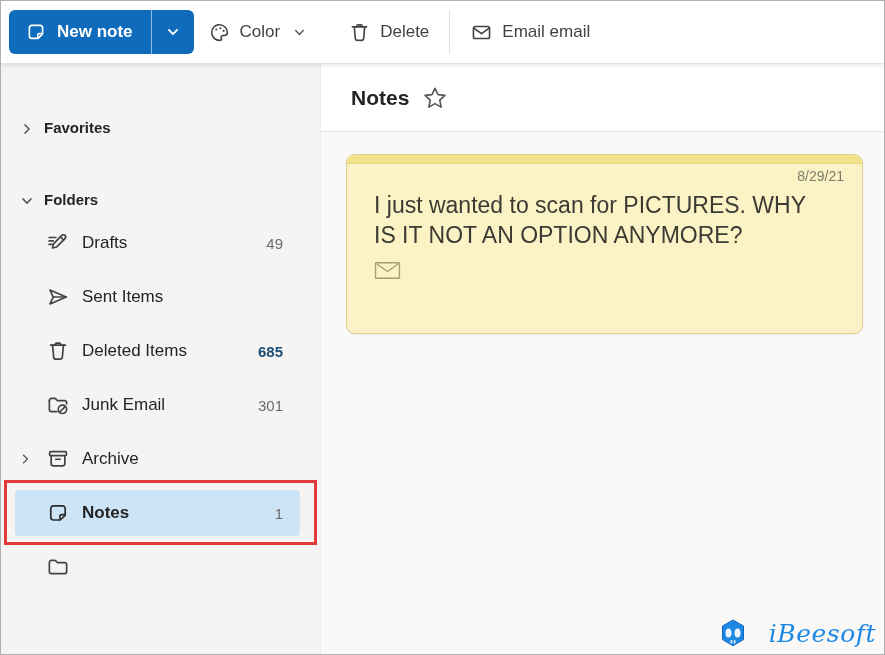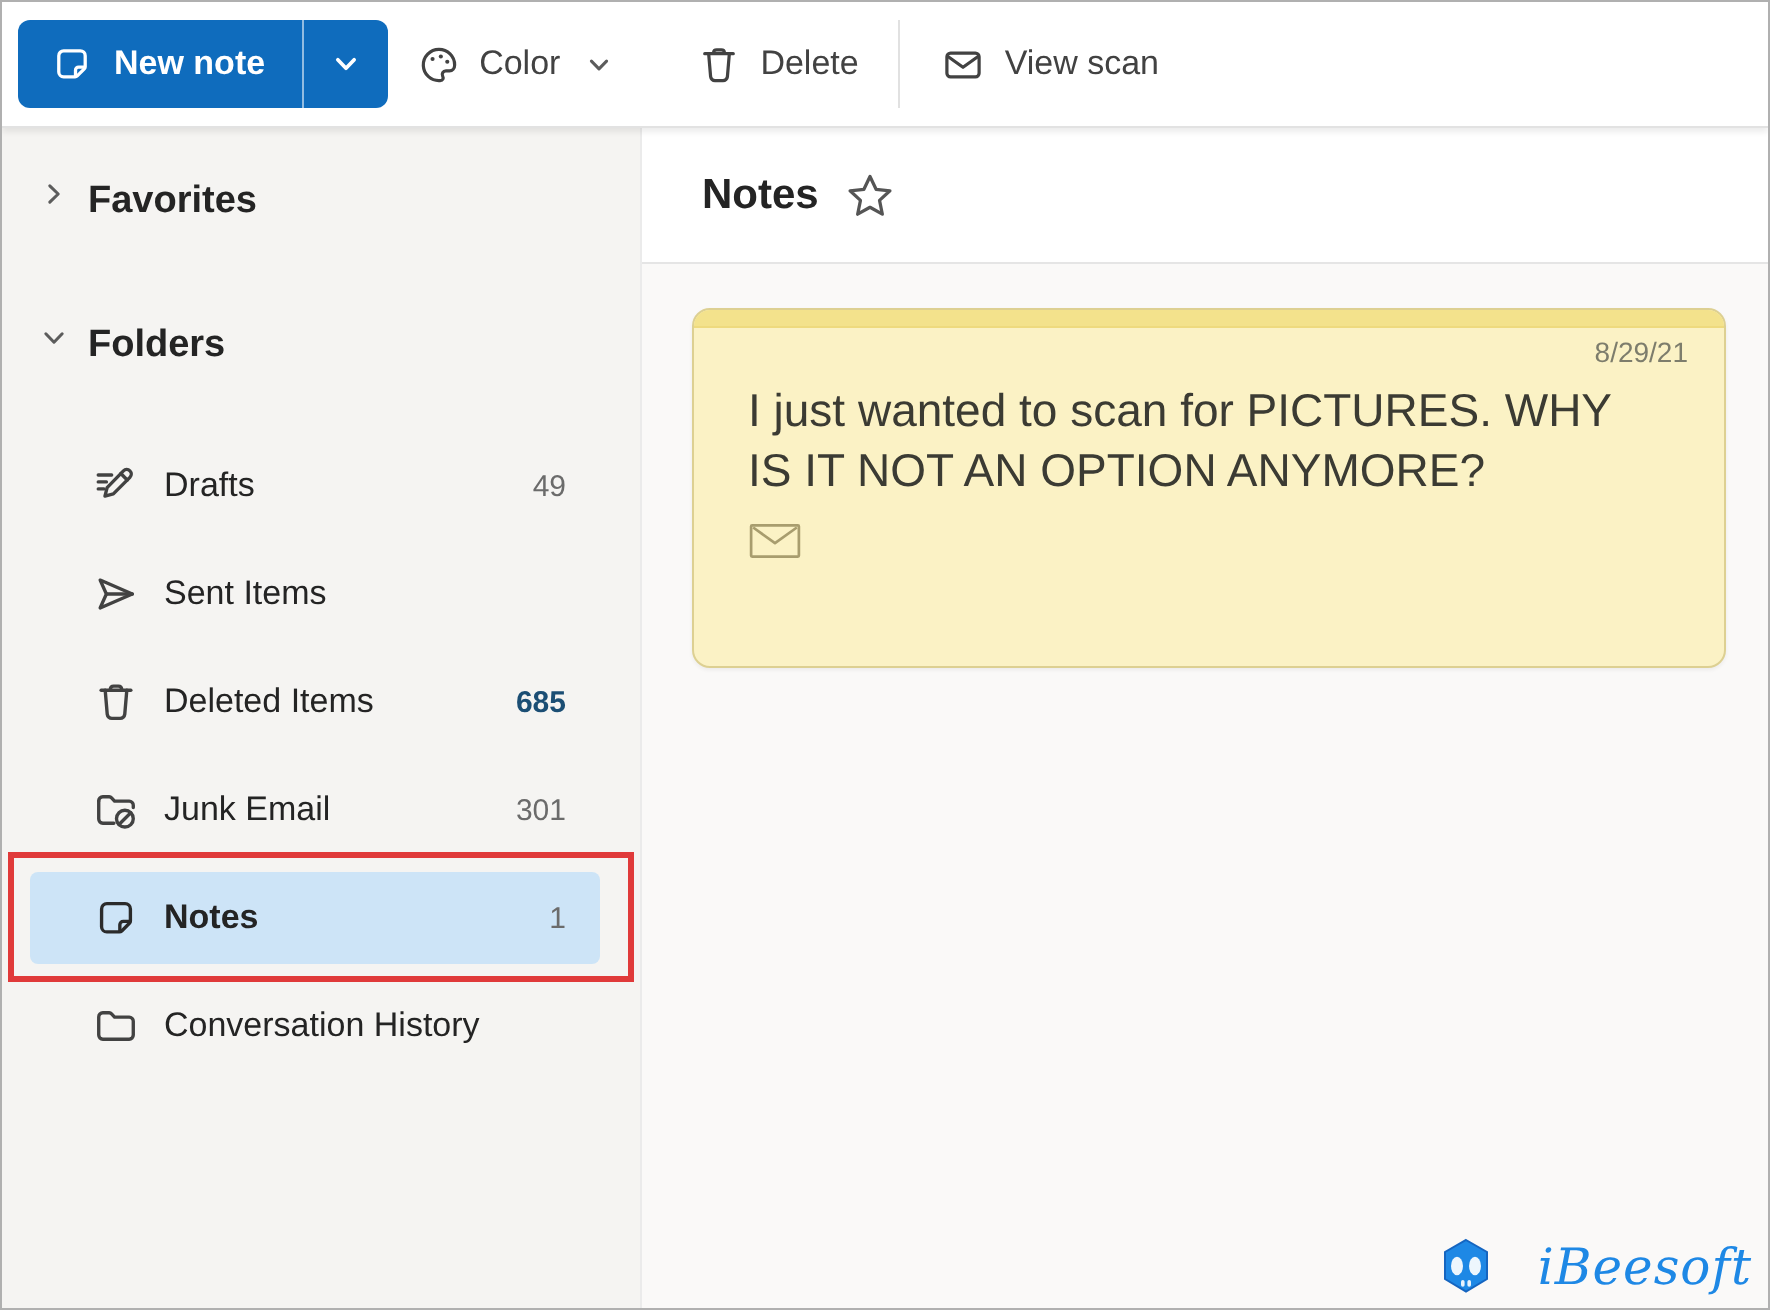--- a/index.html
+++ b/index.html
@@ -34,22 +34,22 @@
 
   
   .body { display:flex; height:591px; }
 
   
   .sidebar {
     width:320px; flex:none; background:#f5f4f2; padding-top:26px; position:relative;
     border-right:1px solid #ebebeb;
   }
   .section-header {
-    display:flex; align-items:flex-start; height:46px; padding-left:19px; gap:10px;
-    color:#242424; font-size:19px; font-weight:700; cursor:pointer;
+    display:flex; align-items:flex-end; height:46px; padding-left:19px; gap:10px;
+    color:#242424; font-size:15px; font-weight:700; cursor:pointer;
   }
   .section-gap { height:26px; }
   .rows { margin-top:8px; }
   .frow {
     position:relative; height:54px; display:flex; align-items:center; cursor:pointer;
   }
   .frow .ficon { position:absolute; left:45px; top:50%; transform:translateY(-50%); display:flex; }
   .frow .fchev { position:absolute; left:18px; top:50%; transform:translateY(-50%); display:flex; }
   .frow .flabel { position:absolute; left:81px; font-size:17px; color:#242424; white-space:nowrap; }
   .frow .fcount { position:absolute; right:37px; font-size:15px; color:#6b6b6b; }
@@ -152,21 +152,21 @@
 
     <div class="tb-sep"></div>
 
     <div class="tb-btn">
       <span class="icon">
         <svg width="23" height="23" viewBox="0 0 20 20" fill="none" stroke="#424242" stroke-width="1.4" stroke-linecap="round" stroke-linejoin="round">
           <rect x="3" y="4.8" width="14" height="10.4" rx="1.6"></rect>
           <polyline points="3.6,6.4 10,11 16.4,6.4"></polyline>
         </svg>
       </span>
-      <span>View scan</span>
+      <span>Email email</span>
     </div>
   </div>
 
   <div class="body">
 
     <div class="sidebar">
 
       <div class="section-header">
         <span class="icon">
           <svg width="14" height="14" viewBox="0 0 12 12" fill="none" stroke="#5c5c5c" stroke-width="1.3" stroke-linecap="round" stroke-linejoin="round">
@@ -231,40 +231,55 @@
               <path d="M2.8 6.2 a1.7 1.7 0 0 1 1.7-1.7 h2.7 a1.3 1.3 0 0 1 0.95 0.42 L9.4 6.3 h6.1 a1.7 1.7 0 0 1 1.7 1.7 v1"></path>
               <path d="M2.8 6.2 v7.6 a1.7 1.7 0 0 0 1.7 1.7 h4.6"></path>
               <circle cx="13.7" cy="13.6" r="3.5" fill="#f5f4f2"></circle>
               <path d="M11.25 16.05 L16.15 11.15"></path>
             </svg>
           </span>
           <span class="flabel">Junk Email</span>
           <span class="fcount">301</span>
         </div>
 
+        <div class="frow">
+          <span class="fchev icon">
+            <svg width="13" height="13" viewBox="0 0 12 12" fill="none" stroke="#5c5c5c" stroke-width="1.3" stroke-linecap="round" stroke-linejoin="round">
+              <polyline points="4.2,2.5 7.8,6 4.2,9.5"></polyline>
+            </svg>
+          </span>
+          <span class="ficon icon">
+            <svg width="24" height="24" viewBox="0 0 20 20" fill="none" stroke="#424242" stroke-width="1.4" stroke-linecap="round" stroke-linejoin="round">
+              <rect x="3" y="3.8" width="14" height="3.4" rx="1"></rect>
+              <path d="M4.3 7.2 v6.5 a2 2 0 0 0 2 2 h7.4 a2 2 0 0 0 2-2 V7.2"></path>
+              <path d="M8.2 10.2 h3.6"></path>
+            </svg>
+          </span>
+          <span class="flabel">Archive</span>
+          <span class="fcount"></span>
+        </div>
 
         <div class="frow selected">
           <div class="annotation-box"></div>
           <span class="ficon icon">
             <svg width="24" height="24" viewBox="0 0 20 20" fill="none" stroke="#2b2b2b" stroke-width="1.4" stroke-linejoin="round" stroke-linecap="round">
               <path d="M4 6.2 a2.2 2.2 0 0 1 2.2-2.2 h7.6 a2.2 2.2 0 0 1 2.2 2.2 v5 a1.4 1.4 0 0 1-.41 1 l-3.2 3.2 a1.4 1.4 0 0 1-1 .41 h-5.2 a2.2 2.2 0 0 1-2.2-2.2 z"></path>
               <path d="M15.7 11.4 h-2.7 a1.4 1.4 0 0 0-1.4 1.4 v2.7"></path>
             </svg>
           </span>
           <span class="flabel">Notes</span>
           <span class="fcount">1</span>
         </div>
 
         <div class="frow">
           <span class="ficon icon">
             <svg width="24" height="24" viewBox="0 0 20 20" fill="none" stroke="#424242" stroke-width="1.4" stroke-linecap="round" stroke-linejoin="round">
               <path d="M2.8 6.2 a1.7 1.7 0 0 1 1.7-1.7 h2.7 a1.3 1.3 0 0 1 0.95 0.42 L9.4 6.3 h6.1 a1.7 1.7 0 0 1 1.7 1.7 v5.8 a1.7 1.7 0 0 1-1.7 1.7 H4.5 a1.7 1.7 0 0 1-1.7-1.7 Z"></path>
             </svg>
           </span>
-          <span class="flabel">Conversation History</span>
           <span class="fcount"></span>
         </div>
 
       </div>
     </div>
 
     <div class="main">
       <div class="main-header">
         <span class="main-title">Notes</span>
         <span class="icon">

